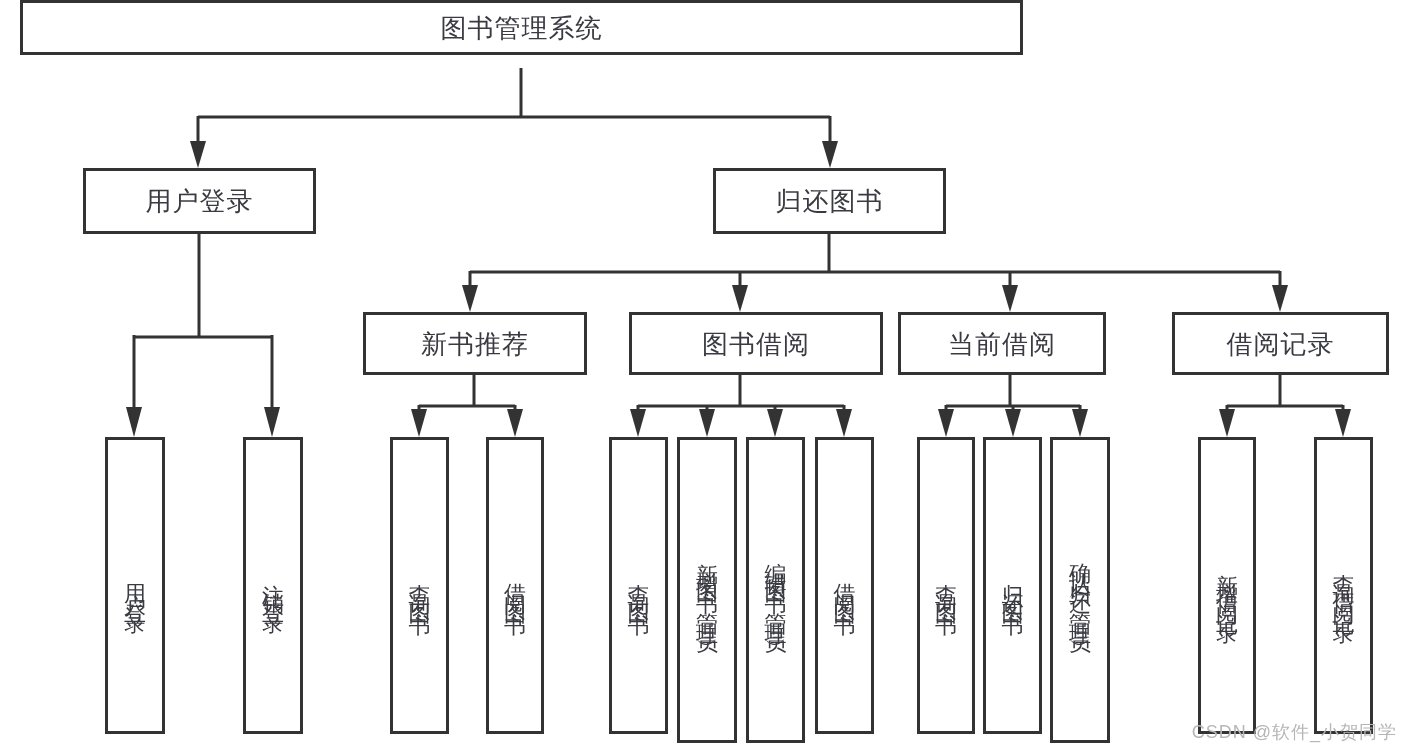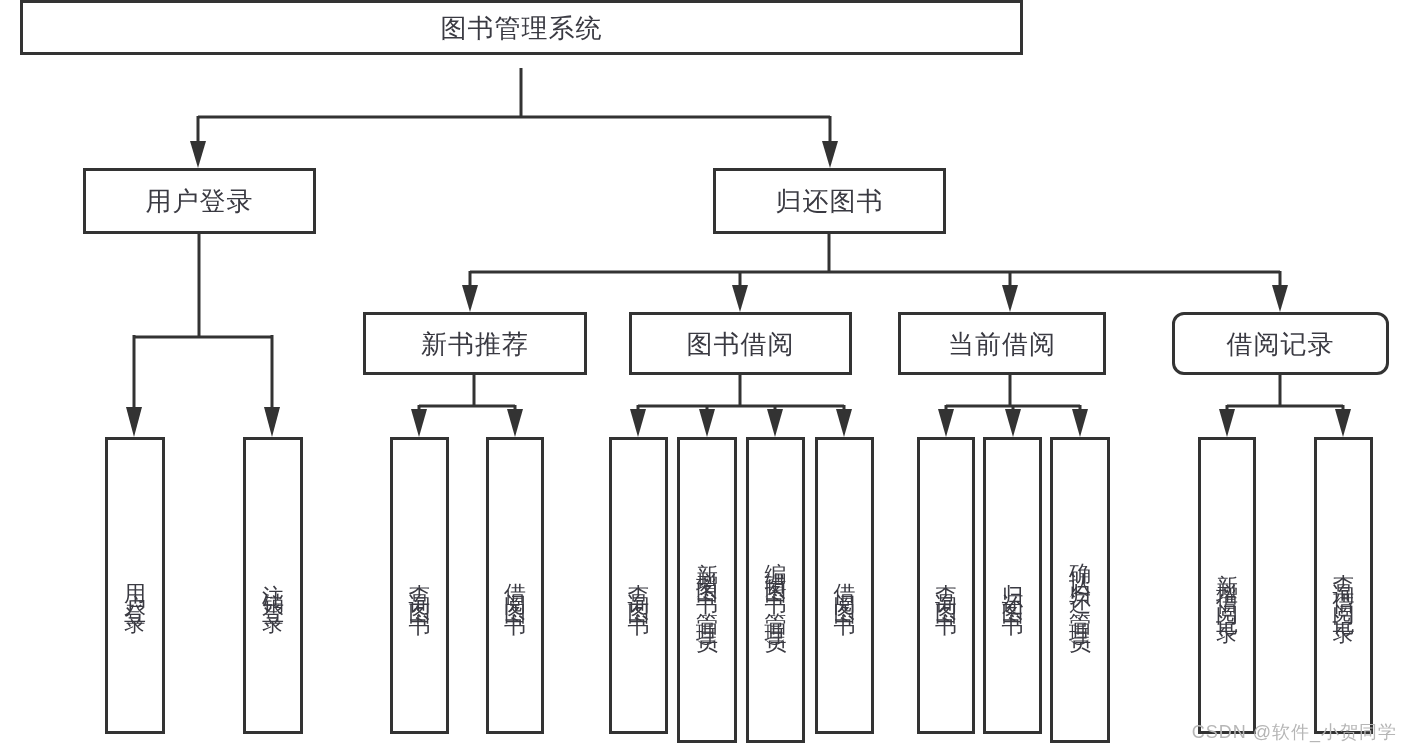--- a/index.html
+++ b/index.html
@@ -25,23 +25,23 @@
     display:flex;align-items:center;justify-content:center;
     z-index:2;
   }
   .hlabel{font-size:26px;line-height:1;letter-spacing:1px;white-space:nowrap;}
   .root{left:20px;top:0;width:1003px;height:55px;}
   .l2{top:168px;width:233px;height:66px;}
   .p-l20{left:83px;}
   .p-l21{left:713px;}
   .l3{top:312px;height:63px;}
   .p-l30{left:363px;width:224px;}
-  .p-l31{left:629px;width:223px;}
+  .p-l31{left:629px;width:254px;}
   .p-l32{left:898px;width:208px;}
-  .p-l33{left:1172px;width:217px;border-radius:12px;}
+  .p-l33{left:1172px;width:217px;}
   .leaf{top:437px;height:297px;}
   .leaf .vtext{
     writing-mode:vertical-rl;
     text-orientation:mixed;
     font-size:22px;line-height:1.1;
     letter-spacing:10px;
     white-space:nowrap;
   }
   .p-ul1{left:105px;width:60px;}
   .p-ul2{left:243px;width:60px;}

